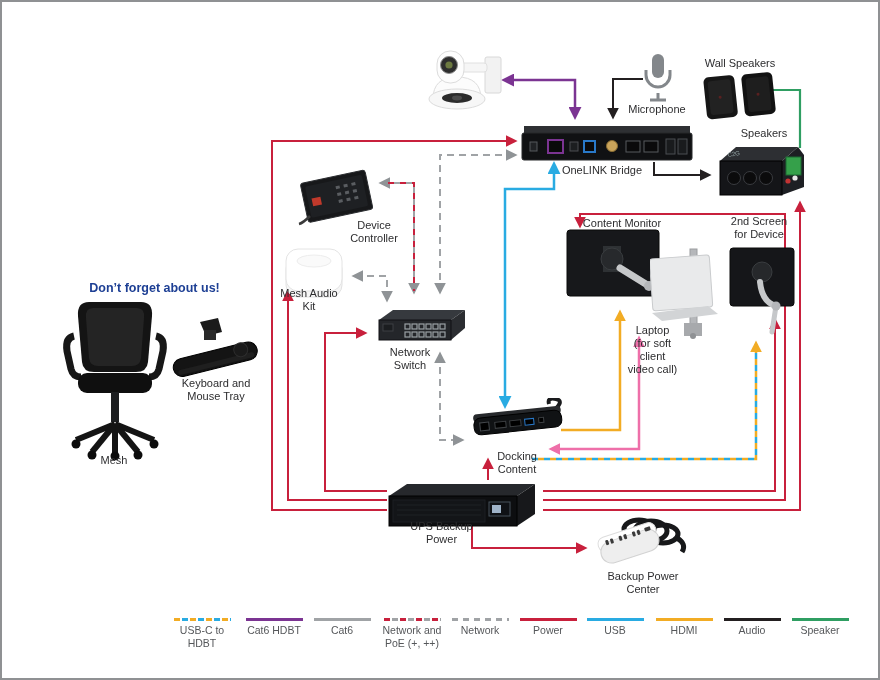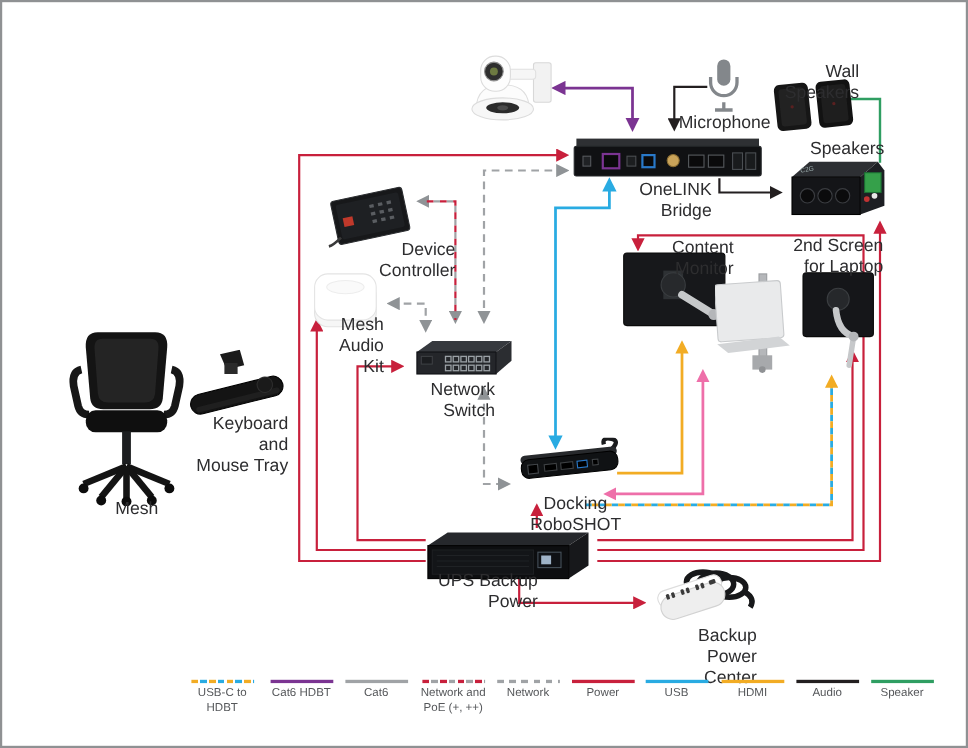--- a/index.html
+++ b/index.html
@@ -17,22 +17,22 @@
   .ln-usb{stroke:var(--c-usb);stroke-width:2.5;}
   .ln-net{stroke:var(--c-network);stroke-dasharray:7 5;}
   .ln-poe-base{stroke:var(--c-network);stroke-dasharray:6 6;}
   .ln-poe-top{stroke:var(--c-power);stroke-dasharray:6 6;stroke-dashoffset:6;}
   .ln-uh-base{stroke:var(--c-usb);stroke-dasharray:6 6;stroke-width:2.5;}
   .ln-uh-top{stroke:var(--c-hdmi);stroke-dasharray:6 6;stroke-dashoffset:6;stroke-width:2.5;}
   .ln-hdmi{stroke:var(--c-hdmi);stroke-width:2.5;}
   .ln-pink{stroke:var(--c-pink);stroke-width:2.5;}
   .dev{position:absolute;z-index:2;}
   .lbl{
-    position:absolute;z-index:3;font-size:16px;line-height:1.18;color:#2d2d2f;
-    text-align:right;white-space:pre-line;
+    position:absolute;z-index:3;font-size:11px;line-height:1.18;color:#2d2d2f;
+    text-align:center;white-space:pre-line;
   }
   .callout{
     position:absolute;z-index:3;font-size:12.5px;font-weight:bold;
     color:var(--c-callout);text-align:center;
   }
   .sw{position:absolute;z-index:3;height:3px;width:57px;top:616px;}
   .sw-usbc_hdmi{background:repeating-linear-gradient(90deg,var(--c-hdmi) 0 6px,#fff 6px 8px,var(--c-usb) 8px 14px,#fff 14px 16px);}
   .sw-cat6_hdbt{background:var(--c-hdbt);}
   .sw-cat6{background:var(--c-network);}
   .sw-network_poe{background:repeating-linear-gradient(90deg,var(--c-power) 0 6px,#fff 6px 8px,var(--c-network) 8px 14px,#fff 14px 16px);}
@@ -364,30 +364,35 @@
   <div class="lbl" style="left:722px;top:125px;width:80px">Speakers</div>
   <div class="lbl" style="left:555px;top:162px;width:90px">OneLINK Bridge</div>
   <div class="lbl" style="left:332px;top:217px;width:80px">Device
 Controller</div>
   <div class="lbl" style="left:267px;top:285px;width:80px">Mesh Audio
 Kit</div>
   <div class="lbl" style="left:368px;top:344px;width:80px">Network
 Switch</div>
   <div class="lbl" style="left:575px;top:215px;width:90px">Content Monitor</div>
   <div class="lbl" style="left:713px;top:213px;width:88px">2nd Screen
-for Laptop</div>
+for Device</div>
+  <div class="lbl" style="left:608px;top:322px;width:85px">Laptop
+(for soft
+client
+video call)</div>
   <div class="lbl" style="left:480px;top:448px;width:70px">Docking
-RoboSHOT</div>
+Content</div>
   <div class="lbl" style="left:392px;top:518px;width:95px">UPS Backup
 Power</div>
   <div class="lbl" style="left:596px;top:568px;width:90px">Backup Power
 Center</div>
   <div class="lbl" style="left:82px;top:452px;width:60px">Mesh</div>
   <div class="lbl" style="left:168px;top:375px;width:92px">Keyboard and
 Mouse Tray</div>
+  <div class="callout" style="left:60px;top:279px;width:185px">Don’t forget about us!</div>
 
   <div>
     <div class="sw sw-usbc_hdmi" style="left:172px"></div>
     <div class="sw sw-cat6_hdbt" style="left:244px"></div>
     <div class="sw sw-cat6" style="left:312px"></div>
     <div class="sw sw-network_poe" style="left:382px"></div>
     <div class="sw sw-network" style="left:450px"></div>
     <div class="sw sw-power" style="left:518px"></div>
     <div class="sw sw-usb" style="left:585px"></div>
     <div class="sw sw-hdmi" style="left:654px"></div>

